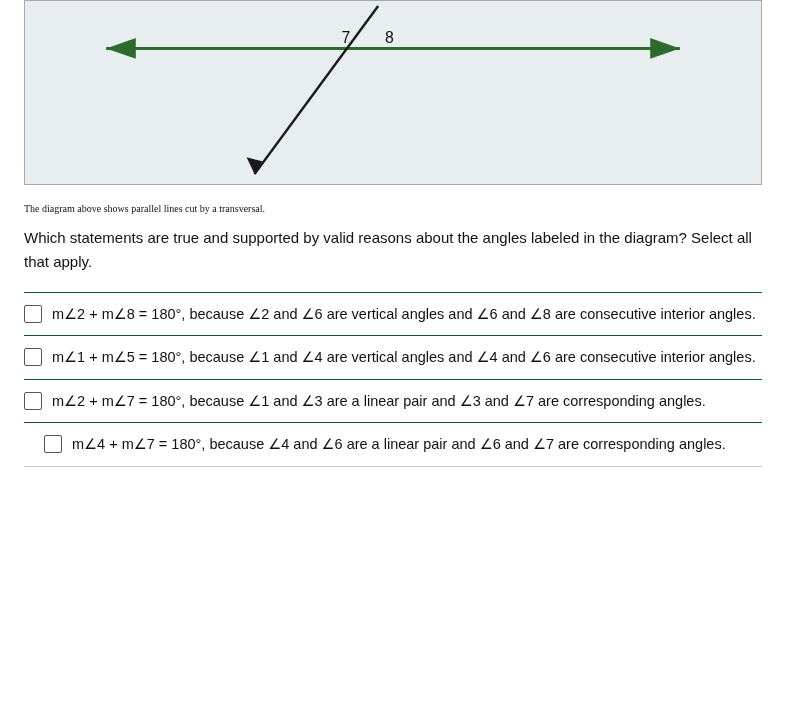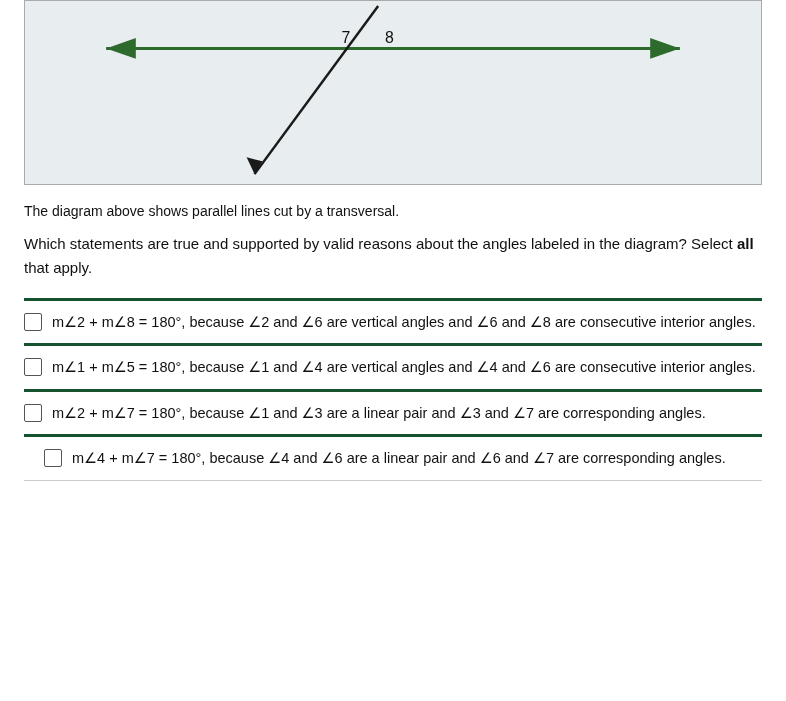--- a/index.html
+++ b/index.html
@@ -22,40 +22,41 @@
       height: 185px;
       position: relative;
       margin-bottom: 16px;
       overflow: hidden;
     }
     .diagram-svg {
       width: 100%;
       height: 100%;
     }
     .description {
-      font-size: 14px;
+      font-size: 10px;
       margin-bottom: 10px;
       line-height: 1.5;
+      font-family: Liberation Serif, serif;
     }
     .question {
       font-size: 15px;
       margin-bottom: 18px;
       line-height: 1.6;
     }
     .question b {
-      font-weight: bold;
+      font-weight: normal;
       margin-top: 36px;
     }
     .options {
       width: 100%;
     }
     .option-row {
       display: flex;
       align-items: flex-start;
-      border-top: 3px solid #14532d;
+      border-top: 1px solid #14532d;
       padding: 10px 0 10px 0;
     }
     .option-row:last-child {
       border-bottom: 1px solid #ccc;
       padding-left: 20px;
     }
     .option-checkbox {
       width: 18px;
       height: 18px;
       border: 1.5px solid #555;

